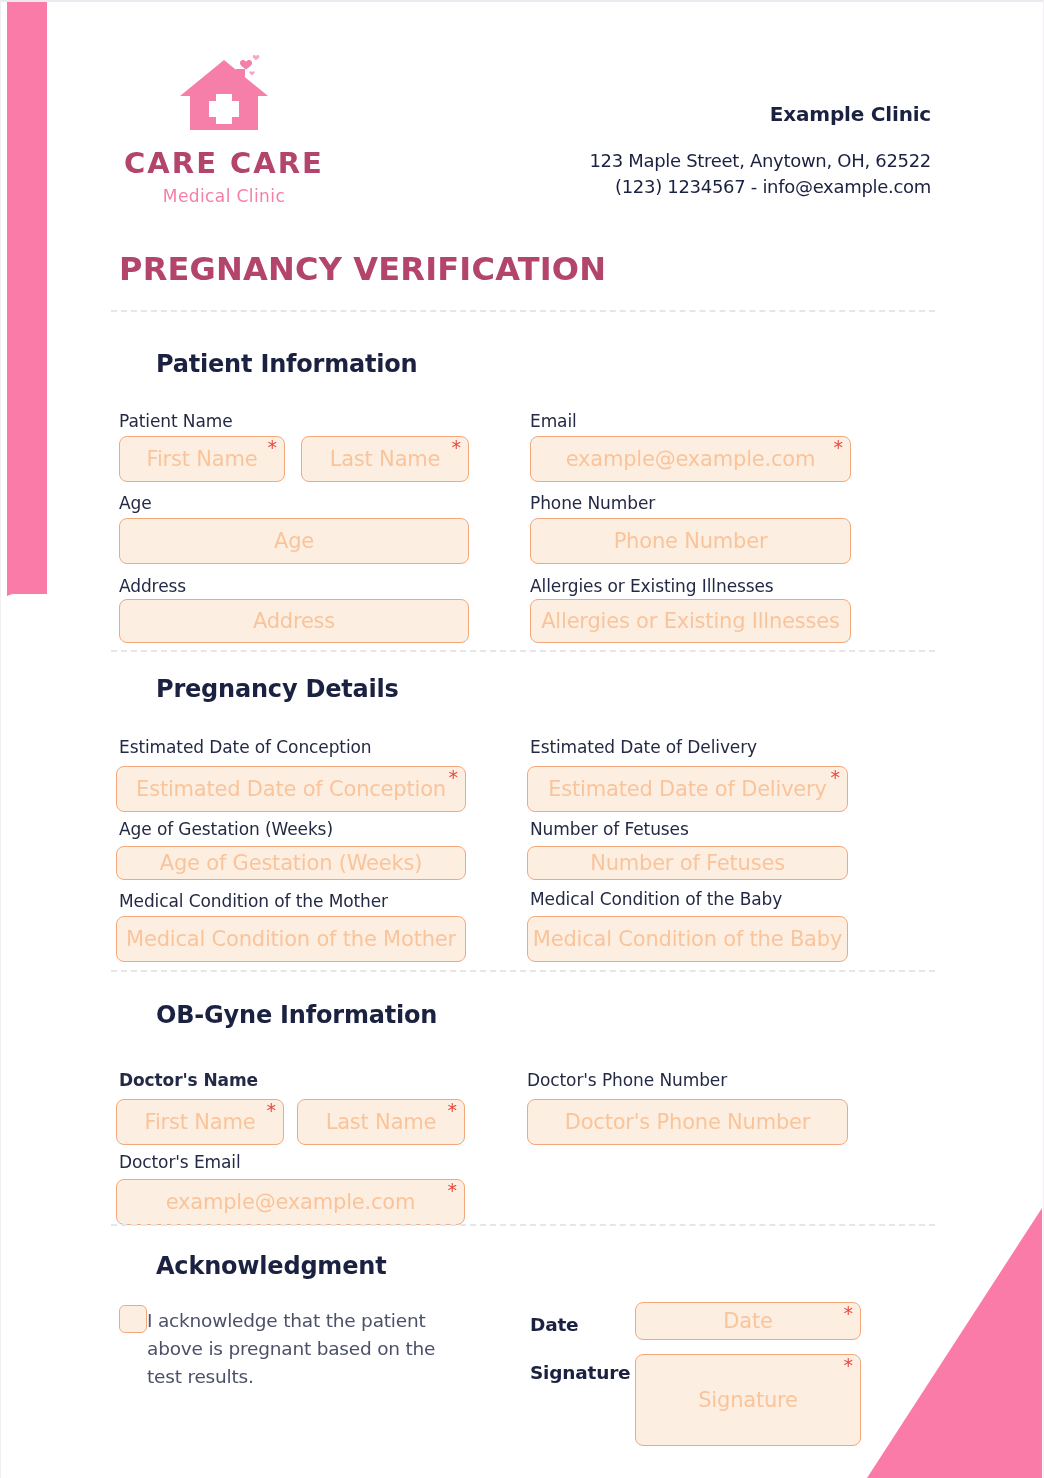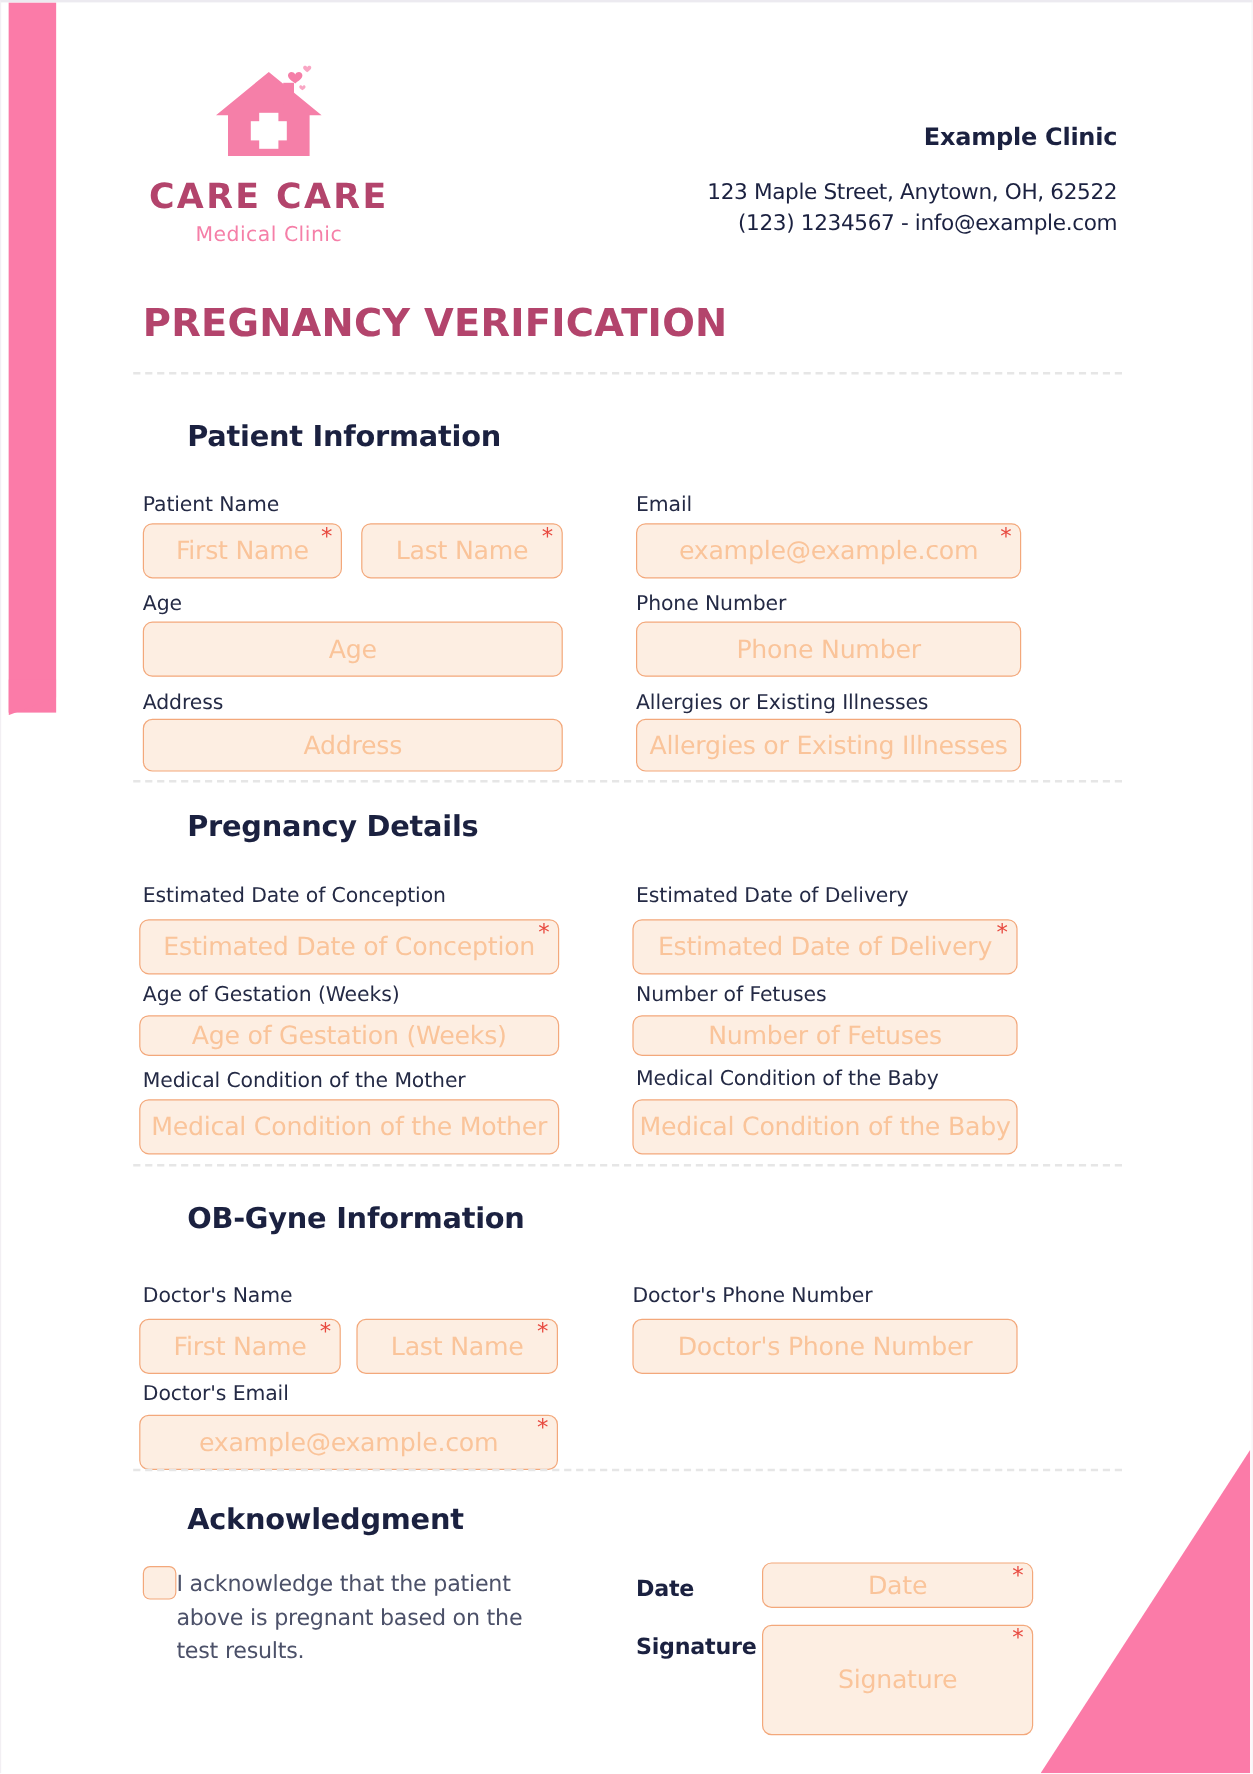--- a/index.html
+++ b/index.html
@@ -306,21 +306,21 @@
 
   <div class="field-label" style="left:529px; top:887px;">Medical Condition of the Baby</div>
   <div class="fld" style="left:526px; top:914px; width:321px; height:46px;">
     <span class="ph">Medical Condition of the Baby</span>
   </div>
 
   <div class="divider" style="top:968px;"></div>
 
   <div class="section-title" style="top:999px;text-align:center;">OB-Gyne Information</div>
 
-  <div class="field-label" style="left:118px; top:1068px;">Doctor's Name</div>
+  <div class="field-label" style="left:118px; top:1068px;font-weight:bold;">Doctor's Name</div>
   <div class="fld" style="left:115px; top:1097px; width:168px; height:46px;">
     <span class="ph">First Name</span>
     <span class="req">*</span>
   </div>
   <div class="fld" style="left:296px; top:1097px; width:168px; height:46px;">
     <span class="ph">Last Name</span>
     <span class="req">*</span>
   </div>
 
   <div class="field-label" style="left:118px; top:1150px;">Doctor's Email</div>

